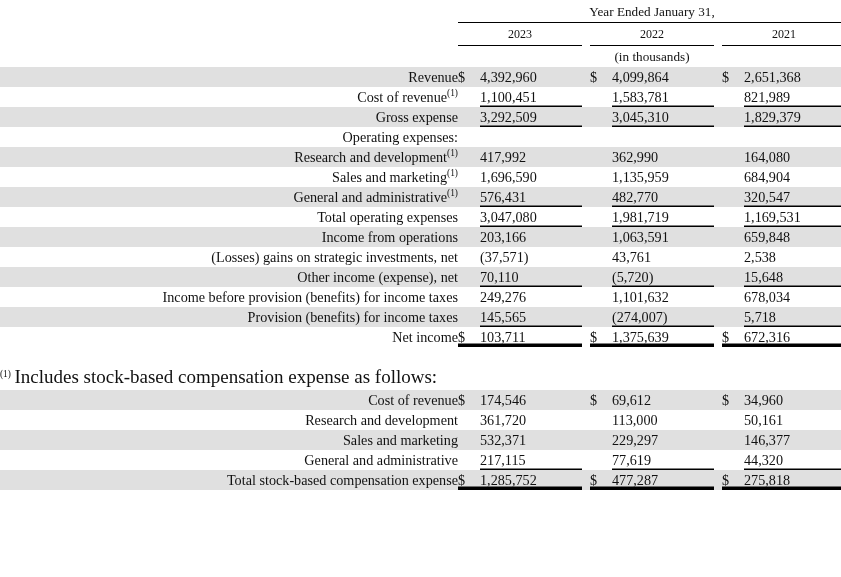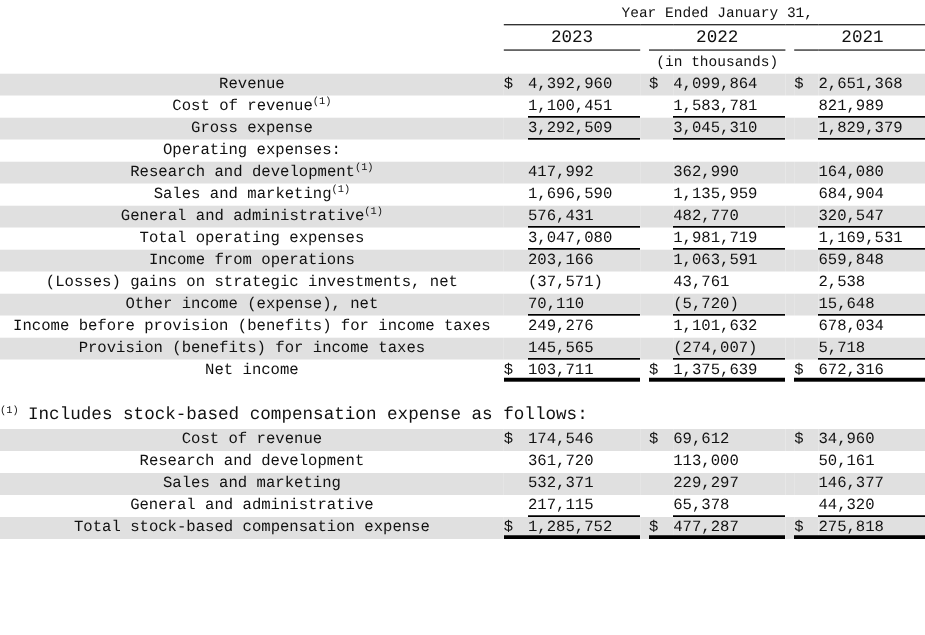--- a/index.html
+++ b/index.html
@@ -11,21 +11,20 @@
     width: 841px;
     height: 577px;
     font-family: "Liberation Serif", "DejaVu Serif", serif;
     color: #111111;
     overflow: hidden;
   }
   #sheet {
     position: relative;
     width: 841px;
     height: 456px;
-    font-family: Liberation Mono, monospace;
   }
   table.fin {
     border-collapse: collapse;
     width: 841px;
     table-layout: fixed;
     font-size: 14.2px;
   }
   table.fin td, table.fin th {
     padding: 0;
     margin: 0;
@@ -37,21 +36,21 @@
   col.c-cur     { width: 22px;  }
   col.c-num     { width: 102px; }
   col.c-gap     { width: 8px;   }
 
   
   tr.shaded > td { background: #e0e0e0; }
   tr.plain  > td { background: #ffffff; }
 
   
   td.label {
-    text-align: center;
+    text-align: right;
     padding-left: 2px;
     white-space: nowrap;
     height: 20px;
     line-height: 20px;
   }
   td.cur {
     text-align: left;
     padding-left: 3px;
     height: 20px;
     line-height: 20px;
@@ -76,40 +75,40 @@
     text-align: center;
     font-weight: bold;
     font-size: 13.2px;
     height: 22px;
     line-height: 20px;
     border-bottom: 1.6px solid #000000;
   }
   td.hdr-year {
     text-align: center;
     font-weight: bold;
-    font-size: 16px;
+    font-size: 12px;
     height: 22px;
     line-height: 22px;
     border-bottom: 1.6px solid #000000;
   }
   td.hdr-units {
     text-align: center;
     font-weight: bold;
     font-size: 13.2px;
     height: 21px;
     line-height: 21px;
   }
 
   sup {
     font-size: 9.4px;
     vertical-align: super;
     line-height: 0;
   }
   .fn-lead {
-    font-size: 16px;
+    font-size: 19px;
   }
   td.footnote-head {
     text-align: left;
     padding-left: 2px;
     height: 24px;
     line-height: 24px;
     white-space: nowrap;
   }
   td.blank-band { height: 18px; background: #ffffff; }
 </style>
@@ -401,21 +400,21 @@
       </tr>
 
       <tr class="plain">
         <td class="label">
           <span>General and administrative</span>
         </td>
         <td class="cur"></td>
         <td class="num rule-bottom">217,115</td>
         <td class="gap"></td>
         <td class="cur"></td>
-        <td class="num rule-bottom">65,378</td>
+        <td class="num rule-bottom">77,619</td>
         <td class="gap"></td>
         <td class="cur"></td>
         <td class="num rule-bottom">44,320</td>
       </tr>
 
       <tr class="shaded">
         <td class="label ind1">
           <span>Total stock-based compensation expense</span>
         </td>
         <td class="cur rule-dbl">$</td>

